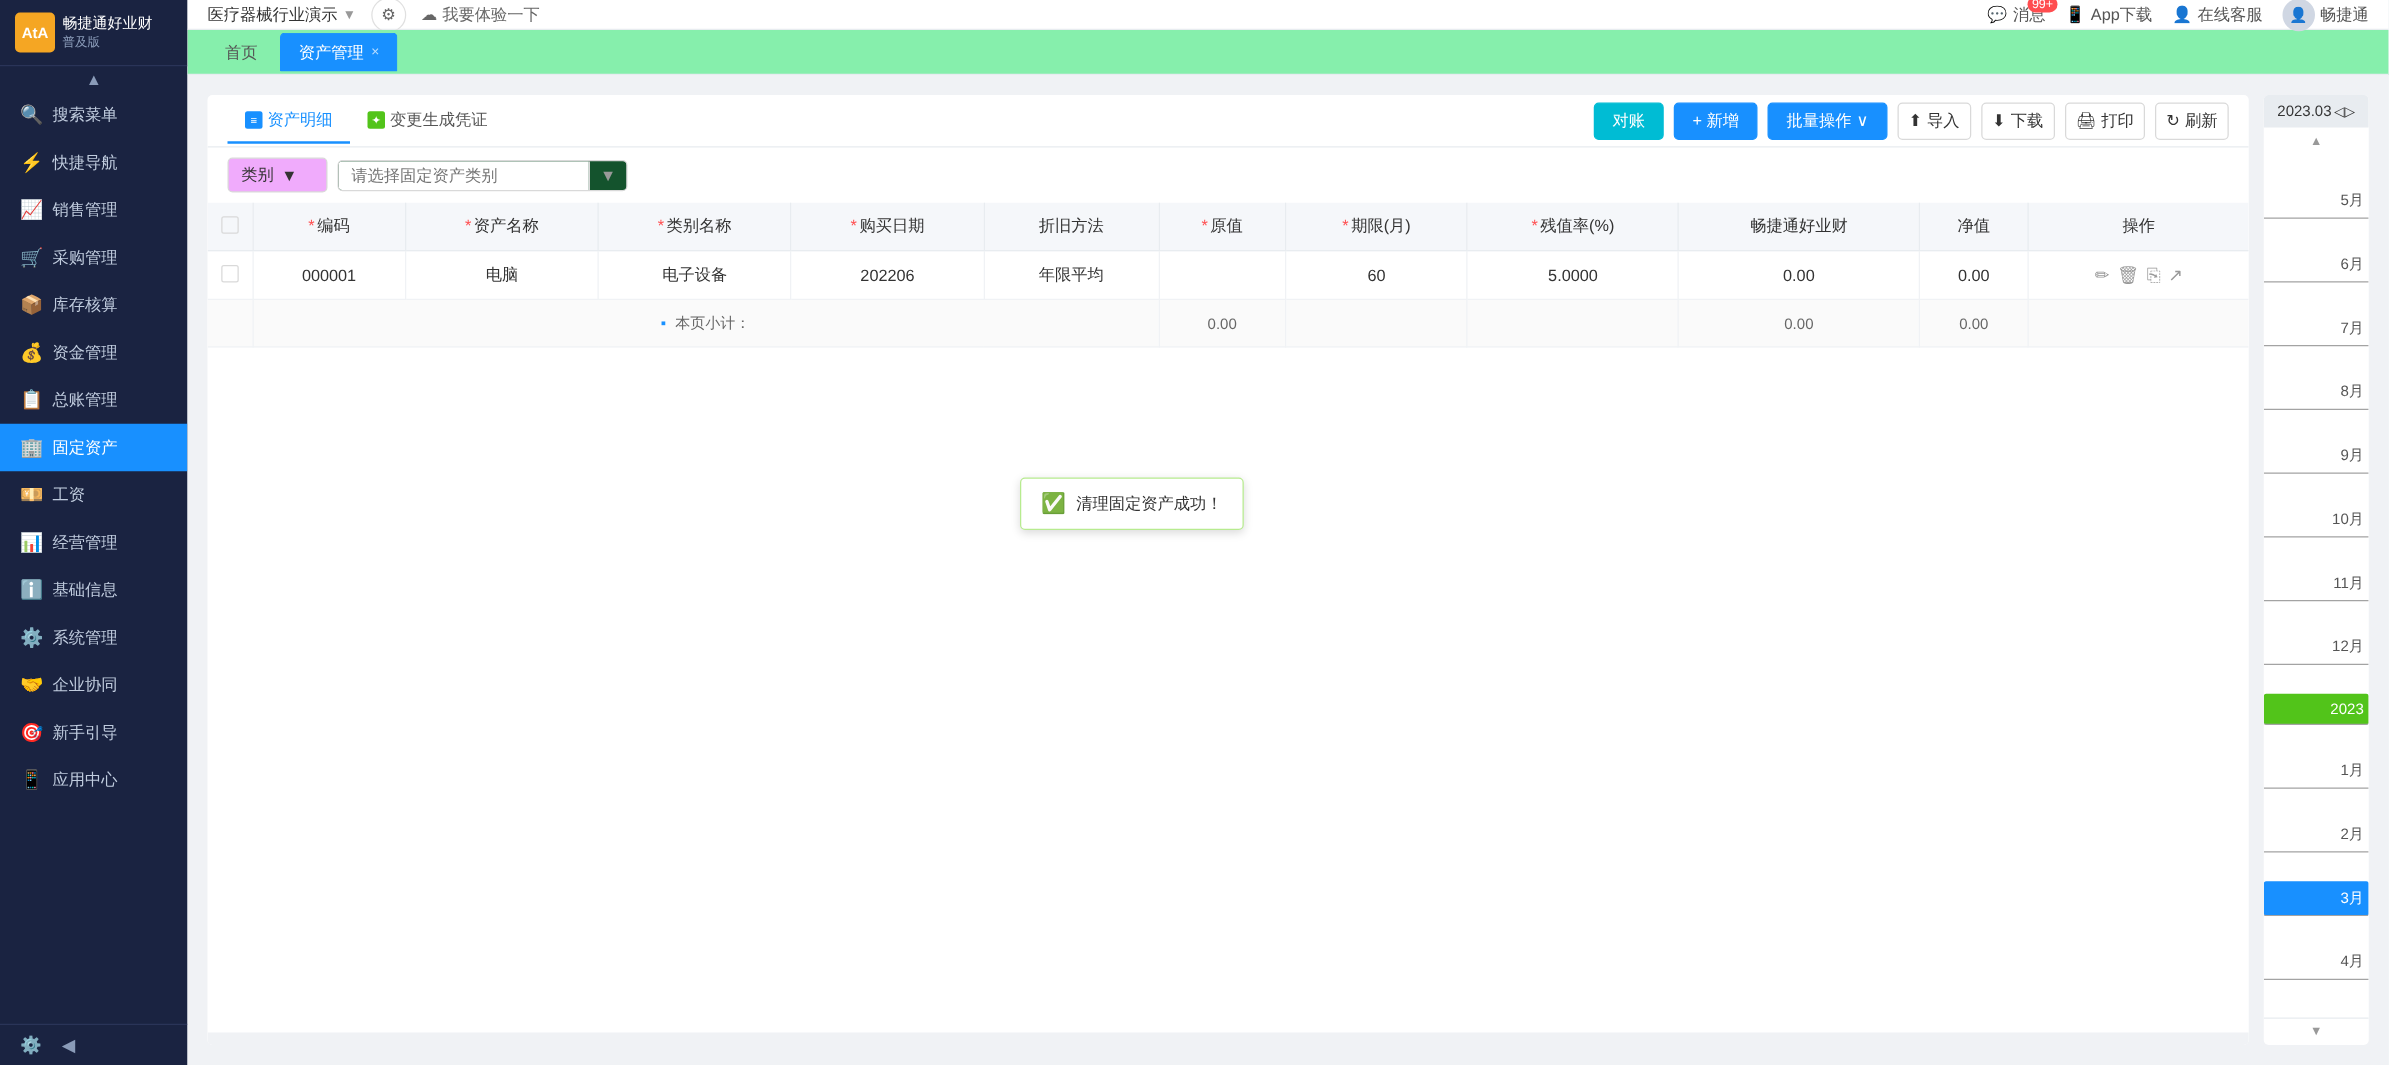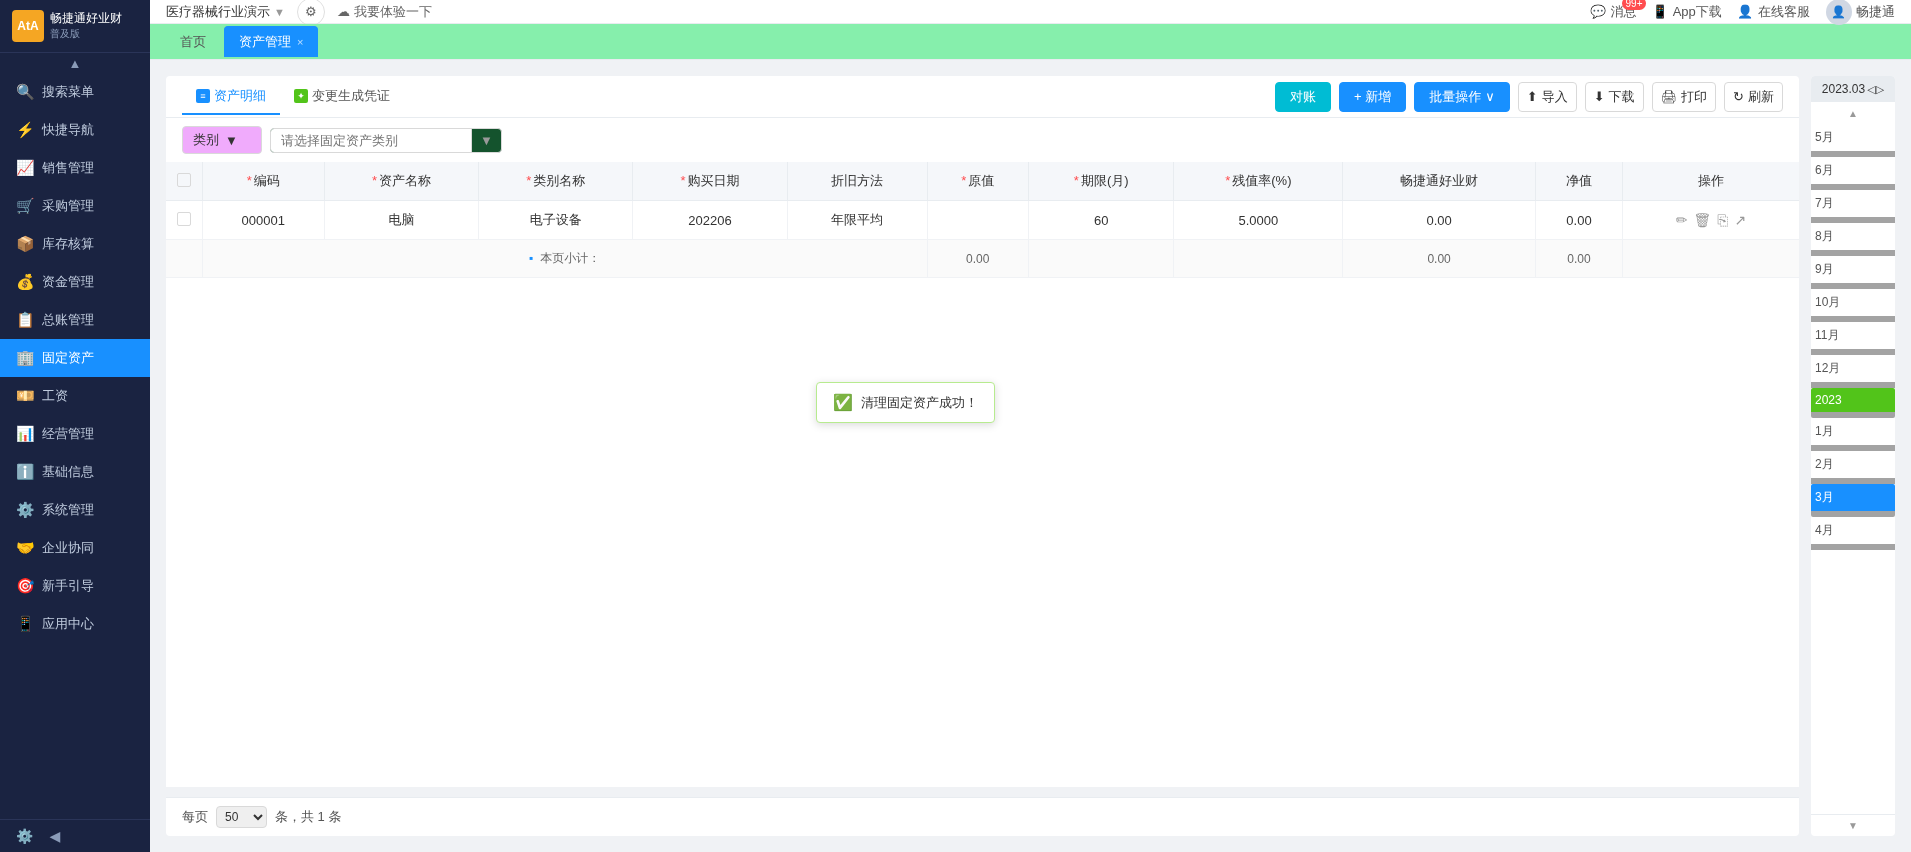--- a/index.html
+++ b/index.html
@@ -491,26 +491,27 @@
       color: #999;
       font-size: 10px;
     }
     .timeline-items {
       flex: 1;
       overflow: hidden;
       display: flex;
       flex-direction: column;
     }
     .timeline-item {
-      text-align: left;
+      text-align: right;
       padding: 5px 4px;
       font-size: 12px;
       color: #555;
       cursor: pointer;
-      border-bottom: 6px solid #a3a3a3;
+      border-bottom: 1px solid #a3a3a3;
+      margin-top: 23px;
     }
     .timeline-item.current {
       background: #1890ff;
       color: #fff;
       border-radius: 2px;
     }
     .timeline-item.highlight {
       background: #52c41a;
       color: #fff;
       border-radius: 2px;
@@ -777,29 +778,20 @@
         <div class="toast">
           <span class="toast-icon">✅</span>
           <span>清理固定资产成功！</span>
         </div>
       </div>
 
       <div class="table-h-scroll">
         <div class="table-h-scroll-inner"></div>
       </div>
 
-      <div class="pagination">
-        <span>每页</span>
-        <select class="page-size-select">
-          <option value="50">50</option>
-          <option value="100">100</option>
-          <option value="200">200</option>
-        </select>
-        <span>条，共 1 条</span>
-      </div>
     </div>
 
     <div class="timeline-panel">
       <div class="timeline-header">
         <span>2023.03</span>
         <span style="cursor:pointer; font-size:11px;">◁▷</span>
       </div>
       <div class="timeline-scroll-btn">▲</div>
       <div class="timeline-items">
         <div class="timeline-item">5月</div>

